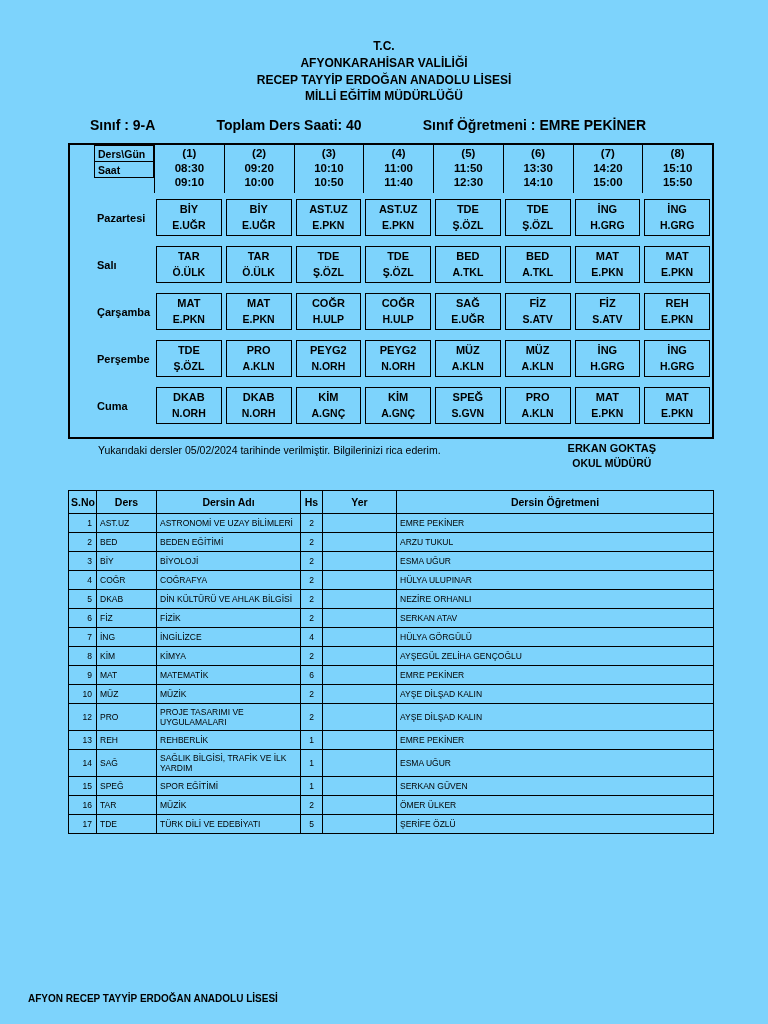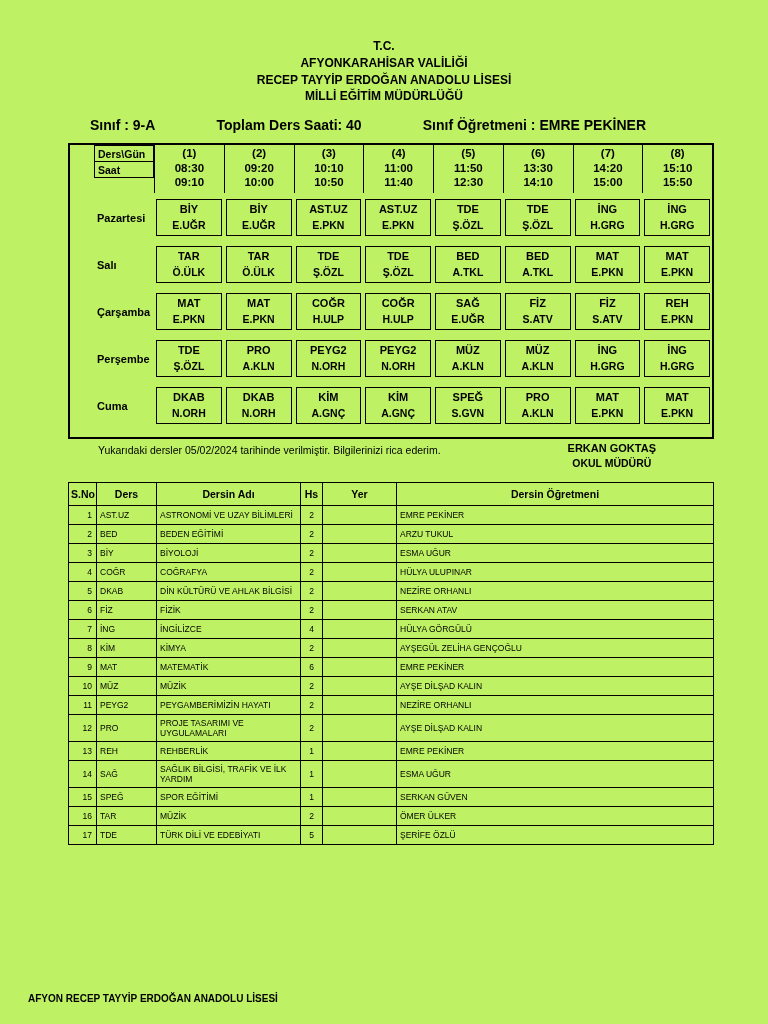--- a/index.html
+++ b/index.html
@@ -1,18 +1,18 @@
 <!DOCTYPE html>
 <html><head>
 <meta charset="utf-8">
 <style>
   * { box-sizing: border-box; margin: 0; padding: 0; }
   html, body { background: #fff; }
   body { font-family: "Liberation Sans", sans-serif; color: #000; }
-  .page { position: relative; width: 768px; height: 1024px; background: #bef264; overflow: hidden; margin: 0 auto; }
+  .page { position: relative; width: 768px; height: 1024px; background: #7dd3fc; overflow: hidden; margin: 0 auto; }
 
   
   .doc-header { padding-top: 38px; text-align: center; font-weight: bold; font-size: 12px; line-height: 1.4; }
 
   
   .info-row { display: flex; justify-content: space-between; margin: 12px 122px 0 90px; font-weight: bold; font-size: 14px; }
 
   
   .tt { width: 646px; margin: 10px 0 0 68px; border: 2px solid #000; padding-bottom: 3px; padding-left: 24px; }
   .tt-header { display: flex; }
@@ -30,21 +30,21 @@
   .cell-teacher { font-weight: bold; font-size: 10.5px; margin-top: 4px; }
 
   
   .note-row { position: relative; width: 646px; margin: 5px 0 0 68px; font-size: 10.5px; height: 30px; }
   .note-text { margin-left: 30px; }
   .sig { position: absolute; right: 58px; top: -2px; text-align: center; font-weight: bold; }
   .sig-name { font-size: 11px; }
   .sig-title { font-size: 10.5px; margin-top: 3px; }
 
   
-  table.lessons { border-collapse: collapse; width: 646px; margin: 8px 0 0 68px; table-layout: fixed; }
+  table.lessons { border-collapse: collapse; width: 646px; margin: 16px 0 0 68px; table-layout: fixed; }
   .lessons th, .lessons td { border: 1px solid #000; }
   .lessons th { font-size: 10.5px; font-weight: bold; padding: 5px 2px; text-align: center; }
   .lessons td { font-size: 8.5px; padding: 3px 3px; height: 19px; vertical-align: middle; }
   .c-sno { width: 28px; }
   td.c-sno { text-align: right; padding-right: 4px; }
   .c-ders { width: 60px; }
   .c-adi { width: 144px; }
   .c-hs { width: 22px; }
   td.c-hs { text-align: center; }
   .c-yer { width: 74px; }
@@ -492,28 +492,20 @@
       </tr>
         <tr class="lesson-row">
         <td class="c-sno">10</td>
         <td class="c-ders">MÜZ</td>
         <td class="c-adi">MÜZİK</td>
         <td class="c-hs">2</td>
         <td class="c-yer"></td>
         <td class="c-ogr">AYŞE DİLŞAD KALIN</td>
       </tr>
         <tr class="lesson-row">
-        <td class="c-sno">11</td>
-        <td class="c-ders">PEYG2</td>
-        <td class="c-adi">PEYGAMBERİMİZİN HAYATI</td>
-        <td class="c-hs">2</td>
-        <td class="c-yer"></td>
-        <td class="c-ogr">NEZİRE ORHANLI</td>
-      </tr>
-        <tr class="lesson-row">
         <td class="c-sno">12</td>
         <td class="c-ders">PRO</td>
         <td class="c-adi">PROJE TASARIMI VE UYGULAMALARI</td>
         <td class="c-hs">2</td>
         <td class="c-yer"></td>
         <td class="c-ogr">AYŞE DİLŞAD KALIN</td>
       </tr>
         <tr class="lesson-row">
         <td class="c-sno">13</td>
         <td class="c-ders">REH</td>

